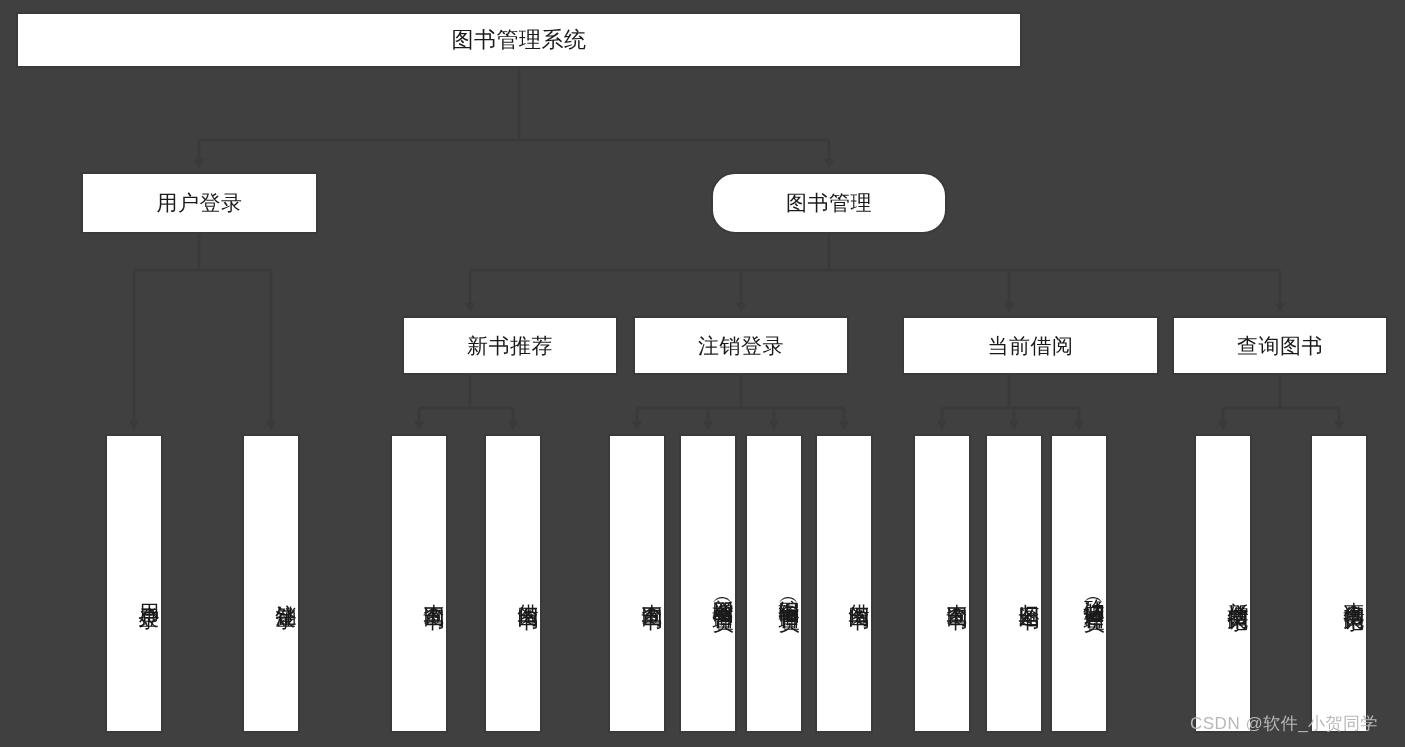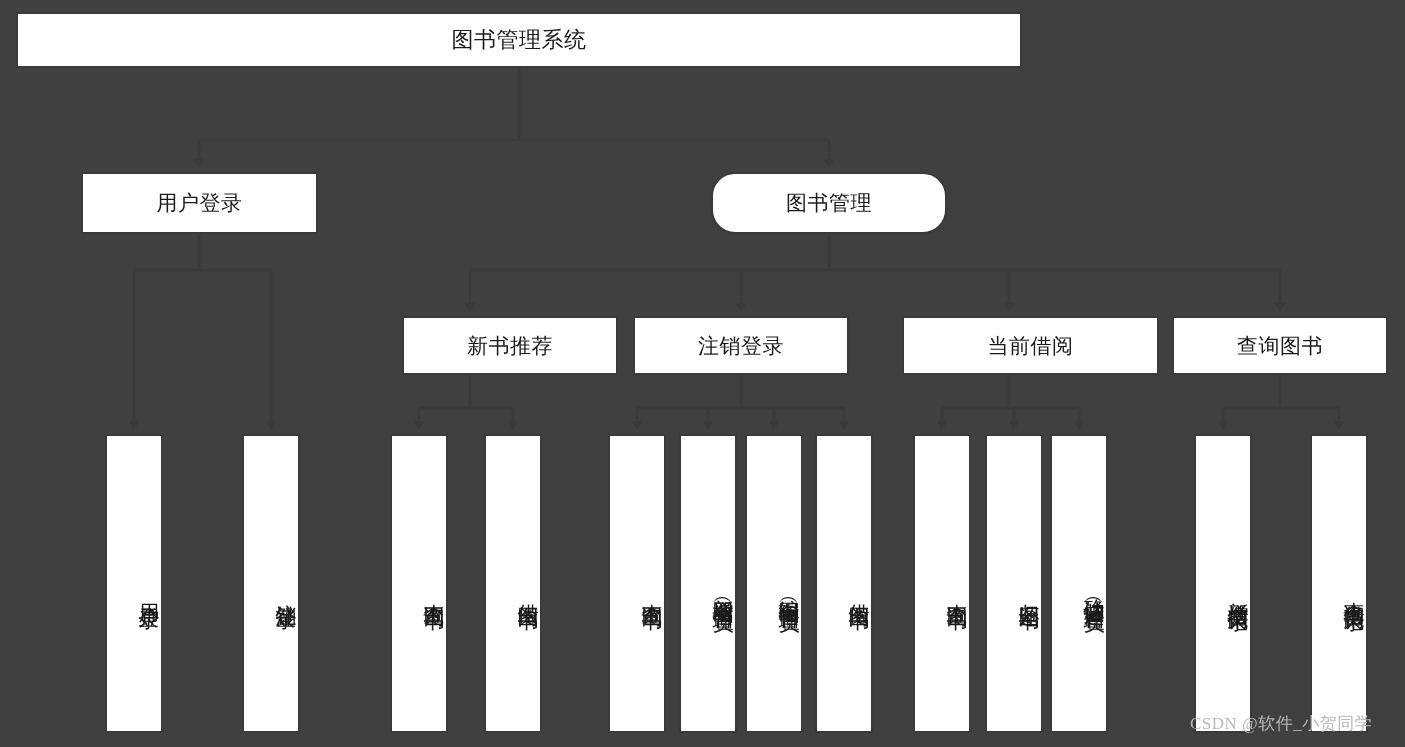--- a/index.html
+++ b/index.html
@@ -175,15 +175,15 @@
   <div class="node vert" style="left:1050px; top:434px; width:58px; height:299px;">
     <span>确认归还（管理员）</span>
   </div>
   <div class="node vert" style="left:1194px; top:434px; width:58px; height:299px;">
     <span>新增借阅记录</span>
   </div>
   <div class="node vert" style="left:1310px; top:434px; width:58px; height:299px;">
     <span>查询借阅记录</span>
   </div>
 
-  <div class="watermark" style="left:1190px; top:712px;font-family:Liberation Serif, serif;">CSDN @软件_小贺同学</div>
+  <div class="watermark" style="left:1190px; top:712px;">CSDN @软件_小贺同学</div>
 
 </div>
 
 </body></html>

